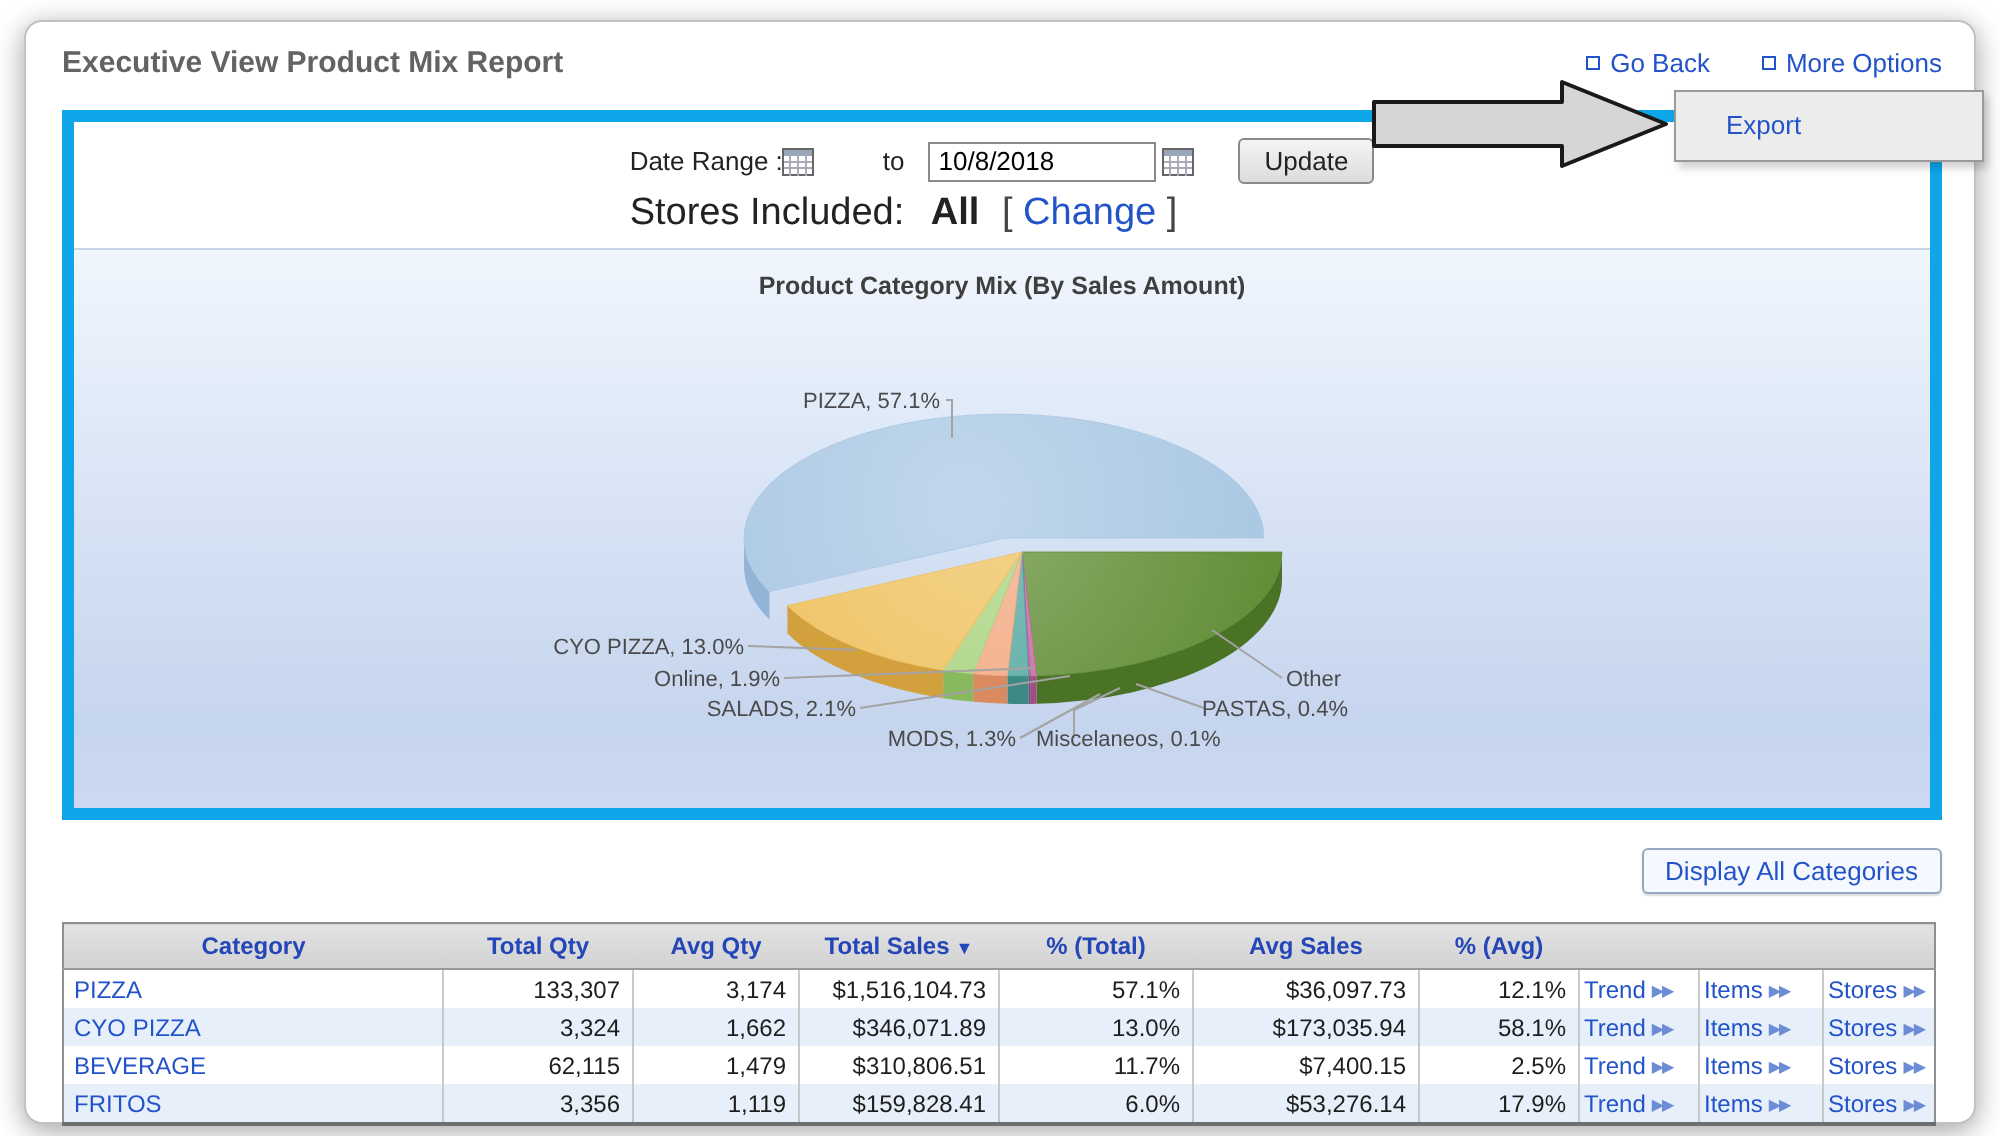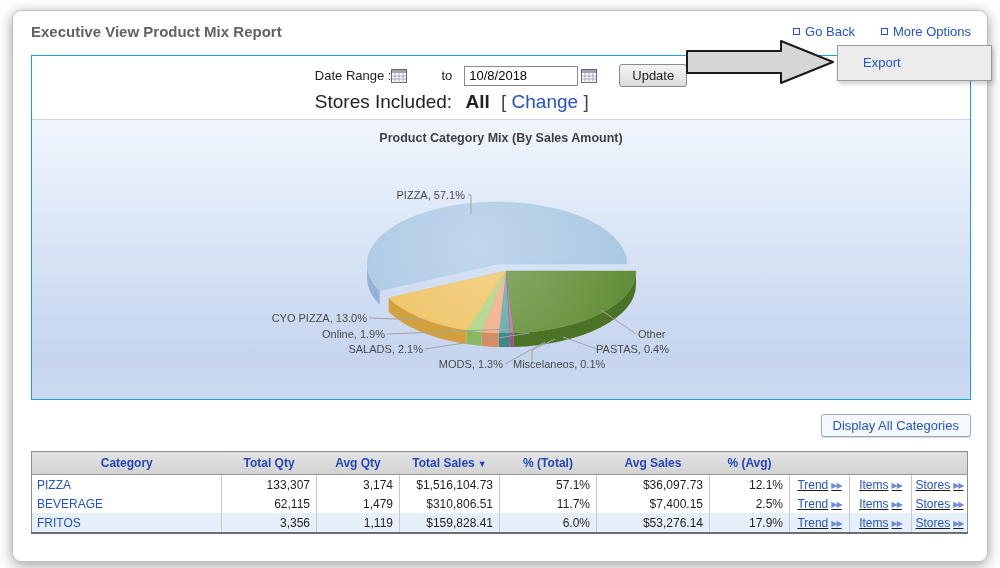--- a/index.html
+++ b/index.html
@@ -7,21 +7,21 @@
   .card{position:absolute;left:12px;top:10px;width:974px;height:550px;background:#fff;
         border:1px solid #c2c2c2;border-radius:9px;box-shadow:0 3px 14px rgba(0,0,0,.38);}
   .content{position:absolute;left:18px;right:16px;top:0;}
   
   .hdr{display:flex;justify-content:space-between;align-items:center;margin-top:12px;}
   .title{font-size:15px;font-weight:bold;color:#636363;}
   .hdr-links{font-size:13px;display:flex;gap:26px;}
   .hdr-links a{color:#2353c9;text-decoration:none;display:flex;align-items:center;cursor:pointer;}
   .sq{display:inline-block;width:5px;height:5px;border:1px solid #2353c9;margin-right:5px;}
   
-  .box{margin-top:15px;border:1px solid #0ea5e9;}
+  .box{margin-top:15px;border:6px solid #0ea5e9;}
   .controls{padding:6px 0 5px 0;text-align:center;}
   .ctrl-inner{display:inline-block;text-align:left;}
   .ctl-row{font-size:13px;color:#222;display:flex;align-items:center;margin:2px 0 4px 0;}
   .ctl-row2{font-size:19px;color:#222;margin:1px 0 1px 0;}
   .dinput{width:104px;height:18px;border:1px solid #8a8a8a;font-size:13px;padding:0 4px;margin:0 3px 0 6px;font-family:inherit;}
   .cal{width:16px;height:14px;margin-right:8px;cursor:pointer;}
   .upd{margin-left:14px;height:23px;padding:0 12px;font-size:13px;color:#222;background:linear-gradient(#f4f4f4,#dcdcdc);
        border:1px solid #8a8a8a;border-radius:3px;cursor:pointer;font-family:inherit;}
   .tolbl{margin:0 6px 0 26px;}
   .stores-b{font-weight:bold;margin:0 6px 0 8px;}
@@ -43,21 +43,21 @@
   
   table.rep{margin-top:14px;border-collapse:collapse;table-layout:fixed;width:936px;border:1px solid #8f8f8f;border-bottom:2px solid #6e6e6e;font-size:12px;}
   table.rep th{background:linear-gradient(#e2e2e2,#d2d2d2);color:#2446b8;font-weight:bold;height:20px;text-align:center;
                border-bottom:1px solid #9a9a9a;cursor:pointer;white-space:nowrap;overflow:hidden;}
   table.rep td{height:19px;padding:0 6px;border-right:1px solid #c9c9c9;white-space:nowrap;overflow:hidden;color:#1d1d1d;}
   table.rep td:last-child{border-right:none;}
   table.rep td.cat{padding-left:5px;}
   table.rep td.num{text-align:right;}
   table.rep tr.alt{background:#e7effb;}
   table.rep a{color:#2353c9;text-decoration:none;cursor:pointer;}
-  table.rep td.lnk{text-align:center;padding:0 2px;text-decoration:underline;}
+  table.rep td.lnk{padding:0 2px;}
   .dbl-arr{font-size:8px;color:#6c8cd6;letter-spacing:-1px;margin-left:3px;vertical-align:1px;}
   .sort-arr{font-size:9px;margin-left:3px;color:#2446b8;}
 </style>
 </head>
 <body>
 
 <div class="card">
   <div class="content">
 
     <div class="hdr">
@@ -213,20 +213,32 @@
             <td class="num">133,307</td>
             <td class="num">3,174</td>
             <td class="num">$1,516,104.73</td>
             <td class="num">57.1%</td>
             <td class="num">$36,097.73</td>
             <td class="num">12.1%</td>
             <td class="lnk"><a>Trend<span class="dbl-arr">▶▶</span></a></td>
             <td class="lnk"><a>Items<span class="dbl-arr">▶▶</span></a></td>
             <td class="lnk"><a>Stores<span class="dbl-arr">▶▶</span></a></td>
           </tr>
+          <tr class="alt">
+            <td class="cat"><a>CYO PIZZA</a></td>
+            <td class="num">3,324</td>
+            <td class="num">1,662</td>
+            <td class="num">$346,071.89</td>
+            <td class="num">13.0%</td>
+            <td class="num">$173,035.94</td>
+            <td class="num">58.1%</td>
+            <td class="lnk"><a>Trend<span class="dbl-arr">▶▶</span></a></td>
+            <td class="lnk"><a>Items<span class="dbl-arr">▶▶</span></a></td>
+            <td class="lnk"><a>Stores<span class="dbl-arr">▶▶</span></a></td>
+          </tr>
           <tr>
             <td class="cat"><a>BEVERAGE</a></td>
             <td class="num">62,115</td>
             <td class="num">1,479</td>
             <td class="num">$310,806.51</td>
             <td class="num">11.7%</td>
             <td class="num">$7,400.15</td>
             <td class="num">2.5%</td>
             <td class="lnk"><a>Trend<span class="dbl-arr">▶▶</span></a></td>
             <td class="lnk"><a>Items<span class="dbl-arr">▶▶</span></a></td>

